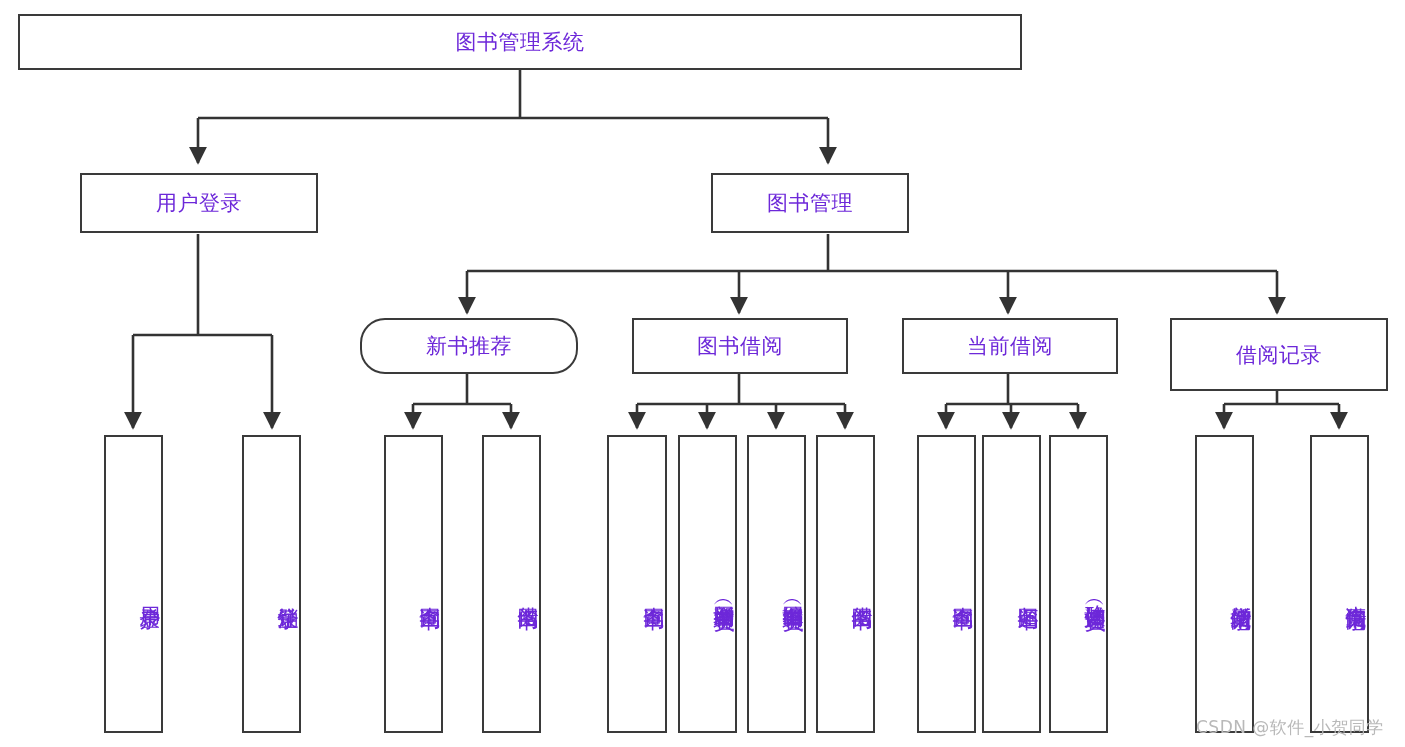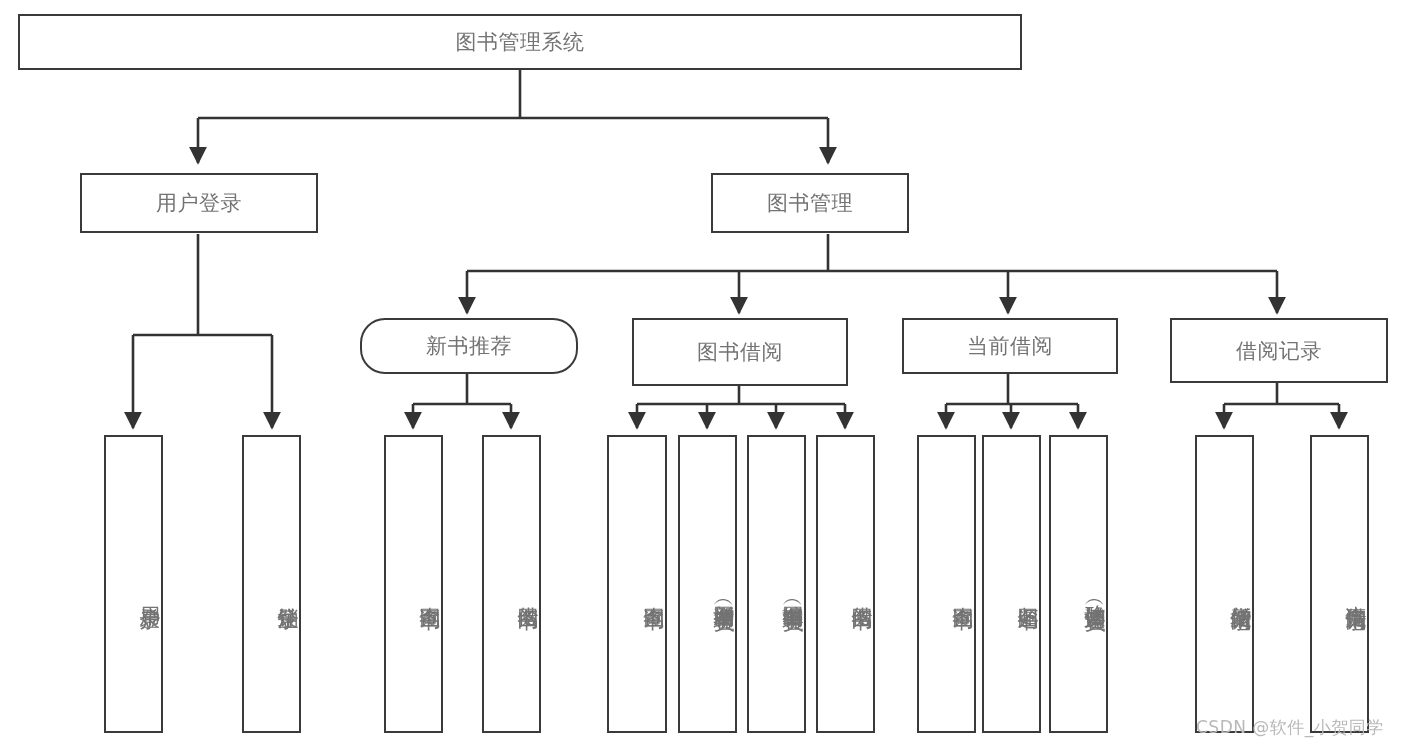--- a/index.html
+++ b/index.html
@@ -25,21 +25,21 @@
     height: 747px;
   }
   .node {
     position: absolute;
     box-sizing: border-box;
     background: #ffffff;
     border: 2px solid #3a3a3a;
     display: flex;
     align-items: center;
     justify-content: center;
-    color: #737373;
+    color: #6d28d9;
     text-align: right;
   }
   .node.horiz {
     font-size: 21px;
     letter-spacing: 0.5px;
   }
   .node.vert {
     font-size: 21px;
     writing-mode: vertical-rl;
     text-orientation: upright;
@@ -124,27 +124,27 @@
   <div class="node horiz" style="left:80px; top:173px; width:238px; height:60px;">
     <span class="lbl">用户登录</span>
   </div>
   <div class="node horiz" style="left:711px; top:173px; width:198px; height:60px;">
     <span class="lbl">图书管理</span>
   </div>
 
   <div class="node horiz" style="left:360px; top:318px; width:218px; height:56px;border-radius:25px;">
     <span class="lbl">新书推荐</span>
   </div>
-  <div class="node horiz" style="left:632px; top:318px; width:216px; height:68px;">
+  <div class="node horiz" style="left:632px; top:318px; width:216px; height:56px;">
     <span class="lbl">图书借阅</span>
   </div>
   <div class="node horiz" style="left:902px; top:318px; width:216px; height:56px;">
     <span class="lbl">当前借阅</span>
   </div>
-  <div class="node horiz" style="left:1170px; top:318px; width:218px; height:65px;">
+  <div class="node horiz" style="left:1170px; top:318px; width:218px; height:73px;">
     <span class="lbl">借阅记录</span>
   </div>
 
   <div class="node vert" style="left:104px; top:435px; width:59px; height:298px;">
     <span class="lbl">用户登录</span>
   </div>
   <div class="node vert" style="left:242px; top:435px; width:59px; height:298px;">
     <span class="lbl">注销登录</span>
   </div>
 

